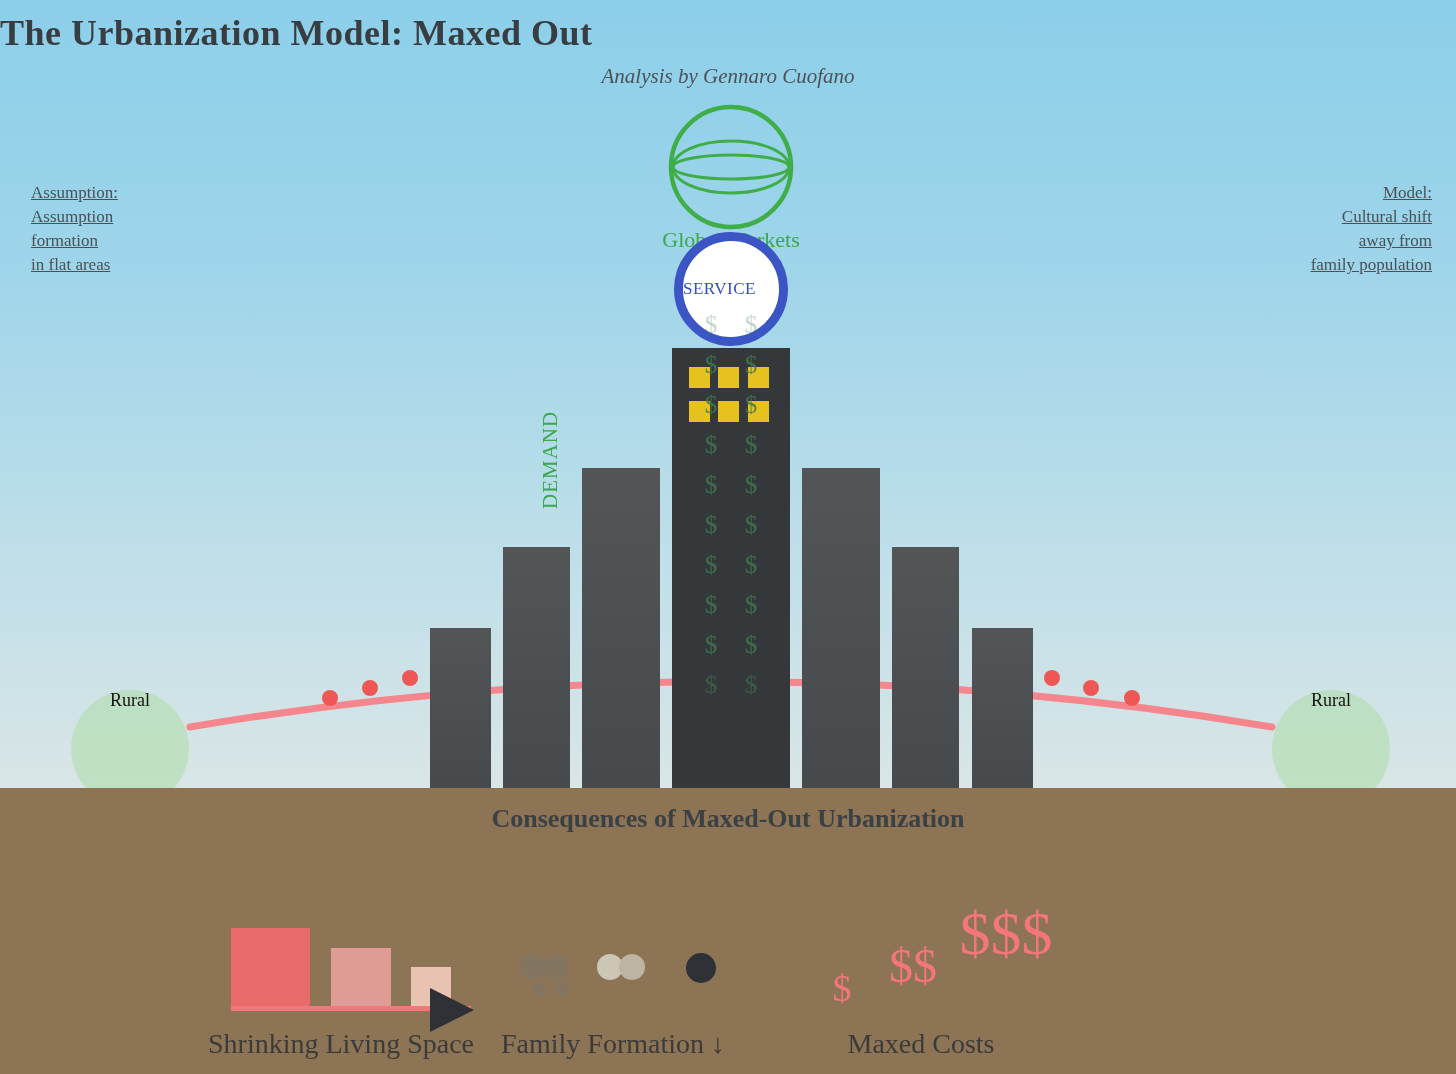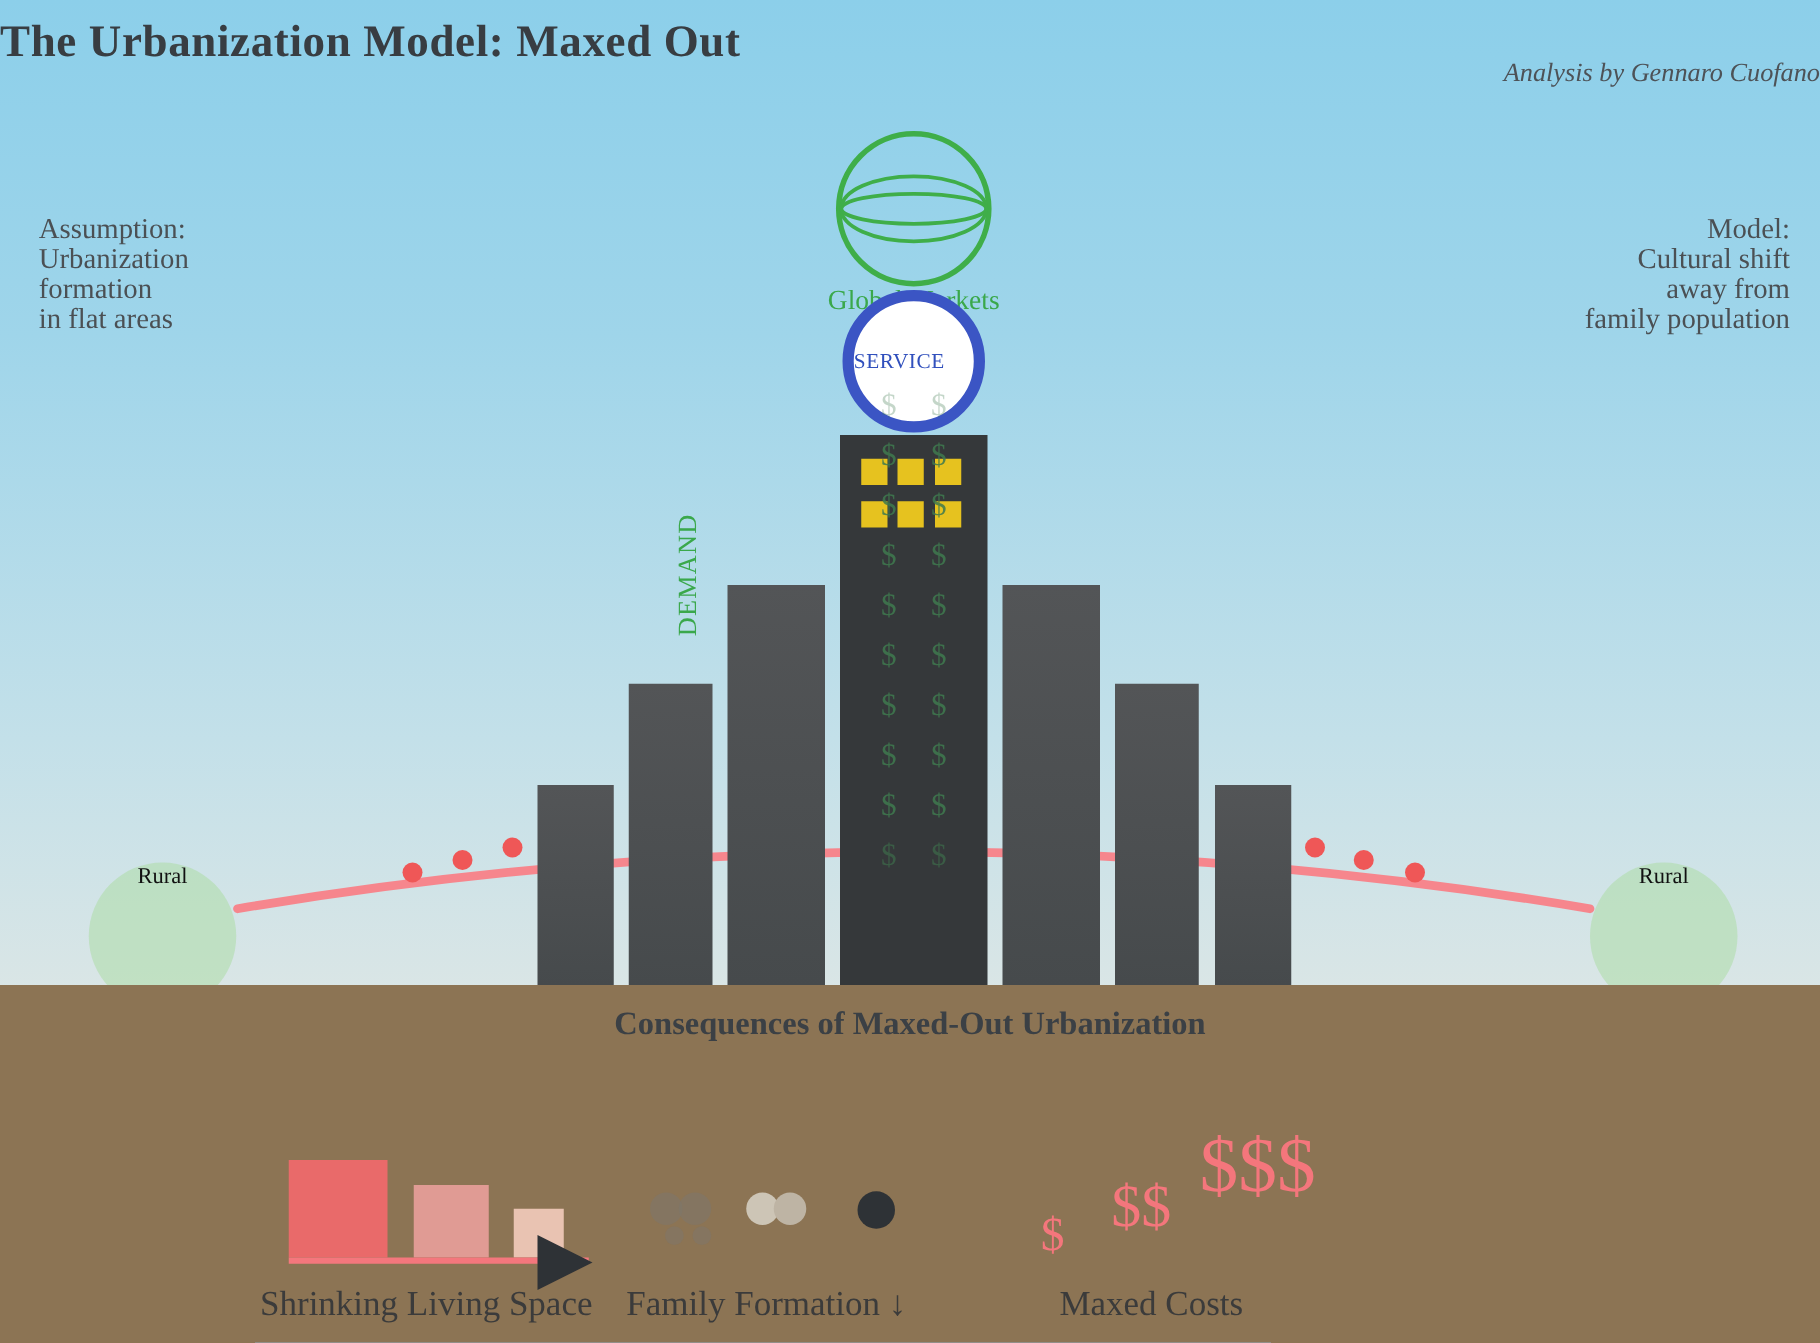--- a/index.html
+++ b/index.html
@@ -4,23 +4,23 @@
 <style>
   html,body{margin:0;padding:0;background:#777;}
   .scene{
     position:relative;width:1456px;height:1074px;overflow:hidden;
     font-family:"Liberation Serif","DejaVu Serif",serif;
     background:linear-gradient(180deg,#8ccfea 0%,#9fd5ea 25%,#c3e0e9 55%,#dfe7e5 78%,#e9e9e4 100%);
   }
   .abs{position:absolute;}
   
   .title{left:0;right:0;top:12px;font-size:36px;font-weight:bold;color:#383d42;letter-spacing:.5px;}
-  .subtitle{left:0;right:0;top:46px;text-align:right;font-size:21px;font-style:italic;color:#4d5257;}
-  
-  .note{top:171px;font-size:23px;line-height:24px;color:#4b5054;}
+  .subtitle{left:0;right:0;top:64px;text-align:center;font-size:21px;font-style:italic;color:#4d5257;}
+  
+  .note{top:181px;font-size:17px;line-height:24px;color:#4b5054;text-decoration:underline;}
   .note-left{left:31px;text-align:left;}
   .note-right{right:24px;text-align:right;}
   
   .globe-svg{left:666px;top:102px;}
   .globe-label{left:581px;top:227px;width:300px;text-align:center;font-size:22px;color:#3aa84b;}
   .service{left:674px;top:232px;width:96px;height:96px;background:#ffffff;border:9px solid #3b55c4;border-radius:50%;
     display:flex;align-items:center;justify-content:flex-start;font-size:17px;color:#3150bd;letter-spacing:.5px;z-index:6;}
   
   .demand{left:538px;top:402px;width:46px;height:116px;writing-mode:vertical-rl;transform:rotate(180deg);
     text-align:center;font-size:21px;color:#3aa84b;letter-spacing:1px;z-index:5;}
@@ -78,21 +78,21 @@
 </head>
 <body>
 
 <div class="scene">
 
   <div class="abs title">The Urbanization Model: Maxed Out</div>
   <div class="abs subtitle">Analysis by Gennaro Cuofano</div>
 
   <div class="abs note note-left">
     <div>Assumption:</div>
-    <div>Urbanization</div>
+    <div>Assumption</div>
     <div>formation</div>
     <div>in flat areas</div>
   </div>
   <div class="abs note note-right">
     <div>Model:</div>
     <div>Cultural shift</div>
     <div>away from</div>
     <div>family population</div>
   </div>
 

